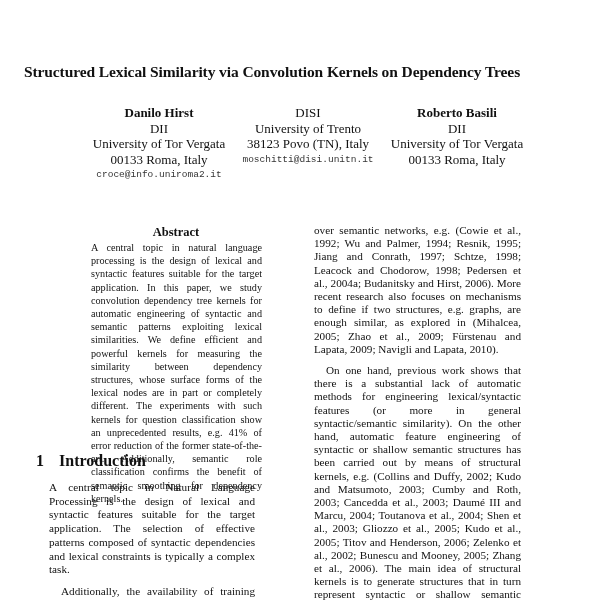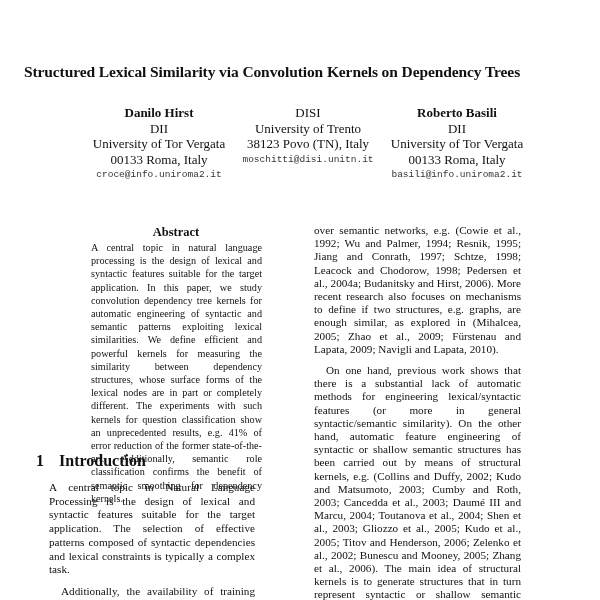--- a/index.html
+++ b/index.html
@@ -34,21 +34,20 @@
   <div>DISI</div>
   <div>University of Trento</div>
   <div>38123 Povo (TN), Italy</div>
   <div class="email">moschitti@disi.unitn.it</div>
 </div>
 <div class="author a3">
   <div class="name">Roberto Basili</div>
   <div>DII</div>
   <div>University of Tor Vergata</div>
   <div>00133 Roma, Italy</div>
-  <div class="email">basili@info.uniroma2.it</div>
 </div>
 
 <div class="abs-head">Abstract</div>
 <div class="abs-body">A central topic in natural language processing is the design of lexical and syntactic features suitable for the target application. In this paper, we study convolution dependency tree kernels for automatic engineering of syntactic and semantic patterns exploiting lexical similarities. We define efficient and powerful kernels for measuring the similarity between dependency structures, whose surface forms of the lexical nodes are in part or completely different. The experiments with such kernels for question classification show an unprecedented results, e.g. 41% of error reduction of the former state-of-the-art. Additionally, semantic role classification confirms the benefit of semantic smoothing for dependency kernels.</div>
 
 <div class="sec-head">
   <span class="num">1</span><span>Introduction</span>
 </div>
 
 <div class="col-left">

